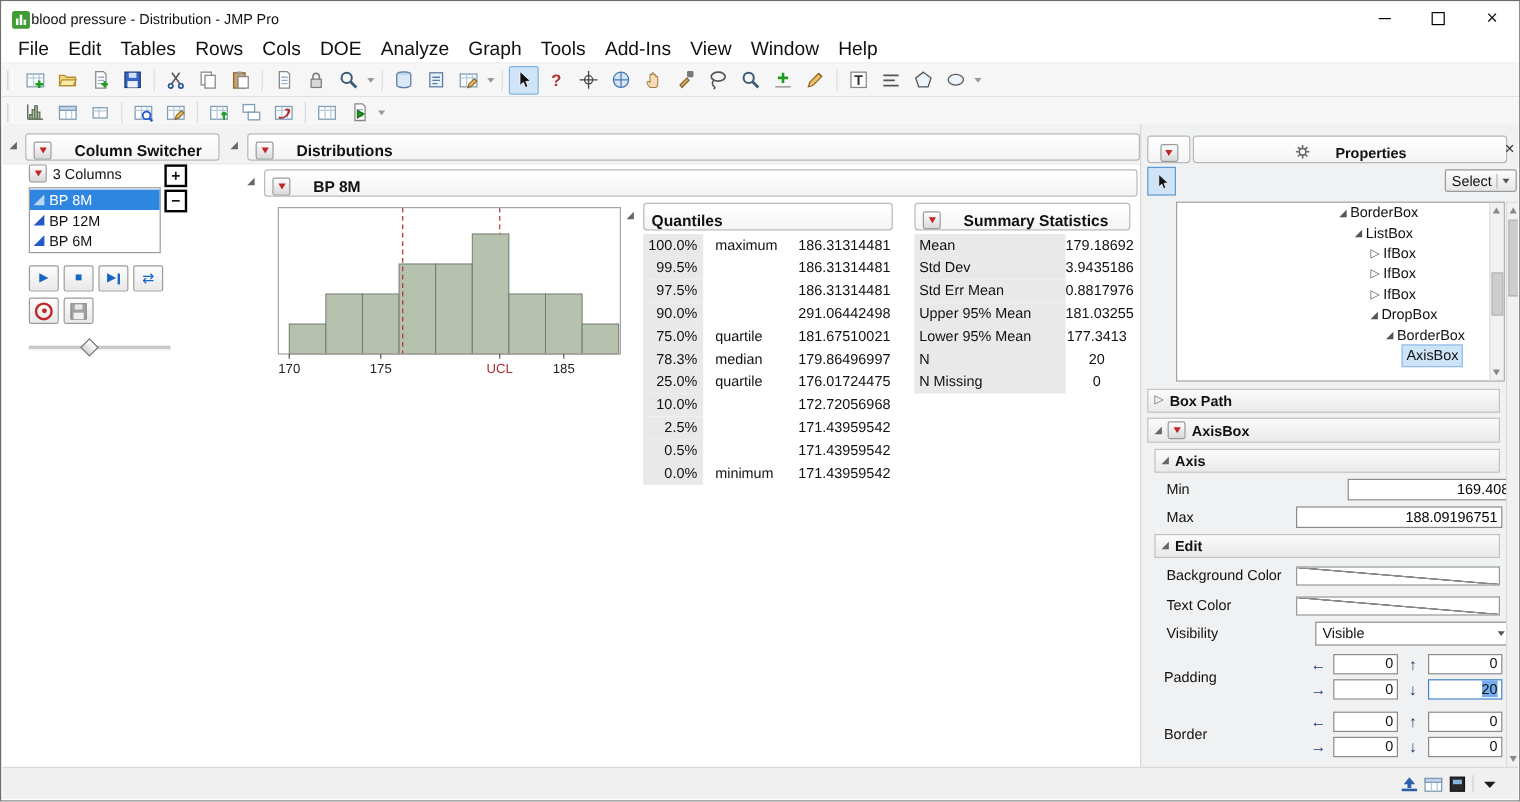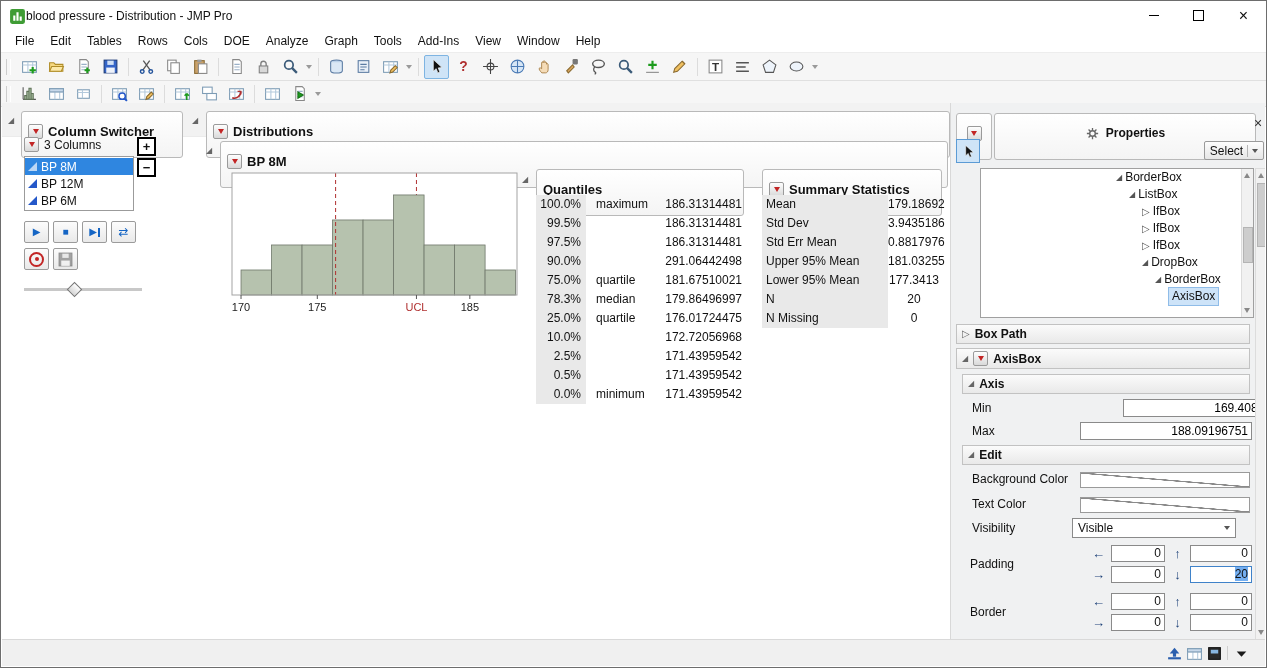--- a/index.html
+++ b/index.html
@@ -8,40 +8,40 @@
   .titlebar{height:30px;display:flex;align-items:center;background:#fff;padding-left:8px}
   .appico{width:17px;height:17px;display:inline-flex;flex:none}
   .ttl{margin-left:0;font-size:12px;flex:1;white-space:nowrap}
   .wbtns{display:flex;height:30px}
   .wbtn{width:45px;height:29px;display:flex;align-items:center;justify-content:center;cursor:default}
   .minico{width:10px;height:1px;background:#000;display:block}
   .maxico{width:9px;height:9px;border:1px solid #000;display:block}
   .wbtn.close{font-size:16px;line-height:1}
   
   .menubar{height:21px;display:flex;align-items:center;background:#fff;border-bottom:1px solid #ededed;padding-left:6px}
-  .mitem{padding:0 8px;height:21px;line-height:21px;font-size:12px}
+  .mitem{padding:0 8px;height:21px;line-height:21px;font-size:16px}
   
   .toolbar{height:27px;background:#f6f6f6;border-bottom:1px solid #e0e0e0;display:flex;align-items:center;padding-left:2px}
   .tb2{height:25px}
   .tbinner{display:flex;align-items:center}
   .grip{width:3px;height:16px;border-left:1px solid #cdcdcd;border-right:1px solid #fff;margin:0 5px 0 3px}
   .tbtn{width:23px;height:22px;display:flex;align-items:center;justify-content:center;border:1px solid transparent;border-radius:2px;margin:0 1px}
   .tbtn.tsel{background:#cfe4f7;border-color:#7eb4e2}
   .tsep{width:1px;height:18px;background:#dcdcdc;margin:0 4px}
   .tcaret{width:10px;height:22px;display:flex;align-items:center;justify-content:center}
   .cardn{display:inline-block;width:0;height:0;border-left:3.5px solid transparent;border-right:3.5px solid transparent;border-top:4.5px solid #555}
   .tcaret .cardn{border-top-color:#9a9a9a}
   
   .content{position:absolute;left:1px;right:1px;top:102px;bottom:27px;background:#fff;overflow:hidden}
   .band{position:absolute;left:0;top:0;right:0;height:33px;background:#f2f2f2;border-bottom:1px solid #ebebeb}
   .propsbg{position:absolute;left:948px;top:0;bottom:0;right:0;background:#f0f1f2;border-left:1px solid #d8d8d8}
   .disc{font-size:8px;color:#666;line-height:1}
   .dabs{position:absolute}
   .dcol{font-size:10px}
-  .hbox{position:absolute;display:flex;align-items:flex-start;gap:5px;background:linear-gradient(#ffffff,#f4f4f4);border:1px solid #b9b9b9;border-radius:3px;height:21px;padding:12px 6px;box-sizing:content-box}
+  .hbox{position:absolute;display:flex;align-items:flex-end;gap:19px;background:linear-gradient(#ffffff,#f4f4f4);border:1px solid #b9b9b9;border-radius:3px;height:21px;padding:0 6px;box-sizing:content-box}
   .htxt{font-weight:bold;font-size:13px;white-space:nowrap}
   .rtri{width:13px;height:13px;background:linear-gradient(#fefefe,#d9d9d9);border:1px solid #9a9a9a;border-radius:2px;display:inline-flex;align-items:center;justify-content:center;flex:none}
   .rtri b{width:0;height:0;border-left:3.5px solid transparent;border-right:3.5px solid transparent;border-top:5.5px solid #c22525}
   
   .cs{position:absolute;left:4px;top:8px;width:184px;height:330px}
   .csrow{position:absolute;display:flex;align-items:center;gap:5px;font-size:12px}
   .pm{position:absolute;width:15px;height:15px;border:2px solid #000;background:#fff;display:flex;align-items:center;justify-content:center;font-weight:bold;font-size:13px;line-height:1}
   .cslist{position:absolute;width:108px;border:1px solid #9b9b9b;background:#fff;padding:1px 0}
   .csitem{height:17px;display:flex;align-items:center;gap:4px;padding-left:3px}
   .csitem.csel{background:#2f86e0;color:#fff}
@@ -725,21 +725,21 @@
       <div class="prow" style="top:381px">
         <span class="plbl">Text Color</span>
         <div class="colorbox" style="left:124px;width:168px"></div>
       </div>
       <div class="prow" style="top:356px">
         <span class="plbl">Background Color</span>
         <div class="colorbox" style="left:124px;width:168px"></div>
       </div>
       <div class="prow" style="top:405px">
         <span class="plbl">Visibility</span>
-        <div class="combo" style="left:116px;width:164px">
+        <div class="combo" style="left:140px;width:164px">
           <span>Visible</span>
           <i class="cardn"></i>
         </div>
       </div>
 
       <span class="plbl" style="top:441px">Padding</span>
       <div class="spingroup" id="padspins" style="top:430px">
           <div class="spinline">
             <span class="sarrow">←</span>
             <div class="spin"><span>0</span></div>

